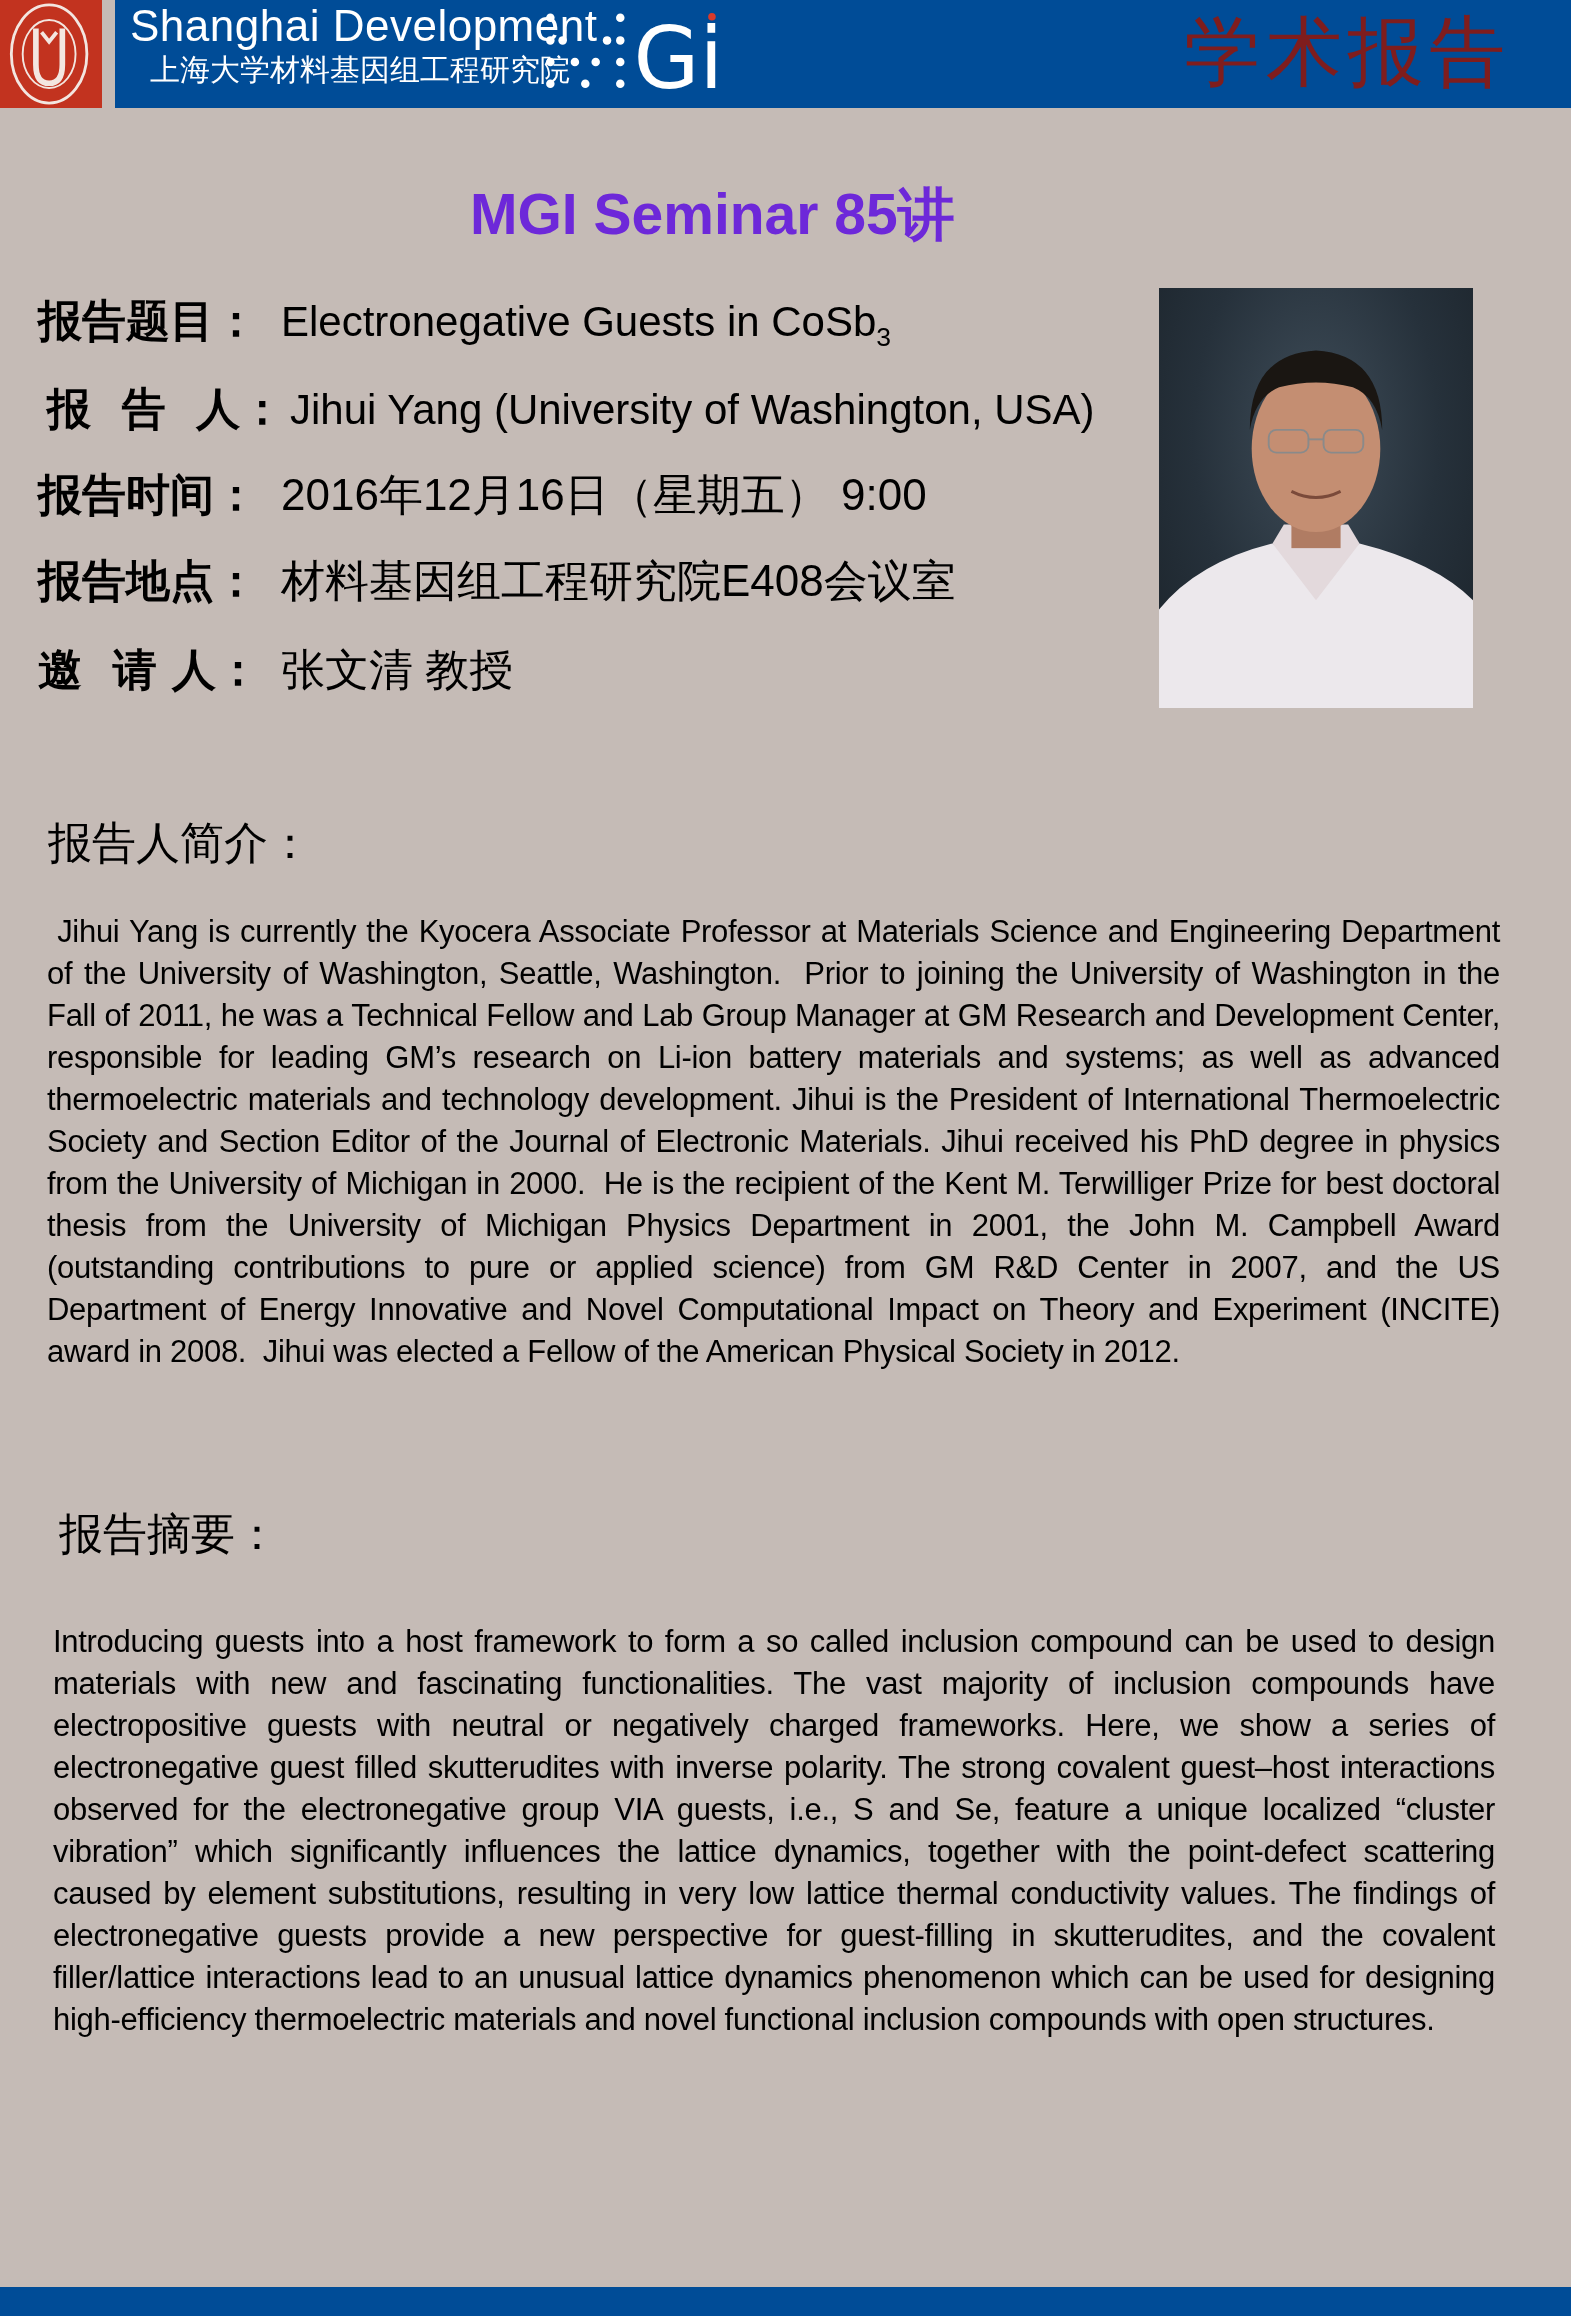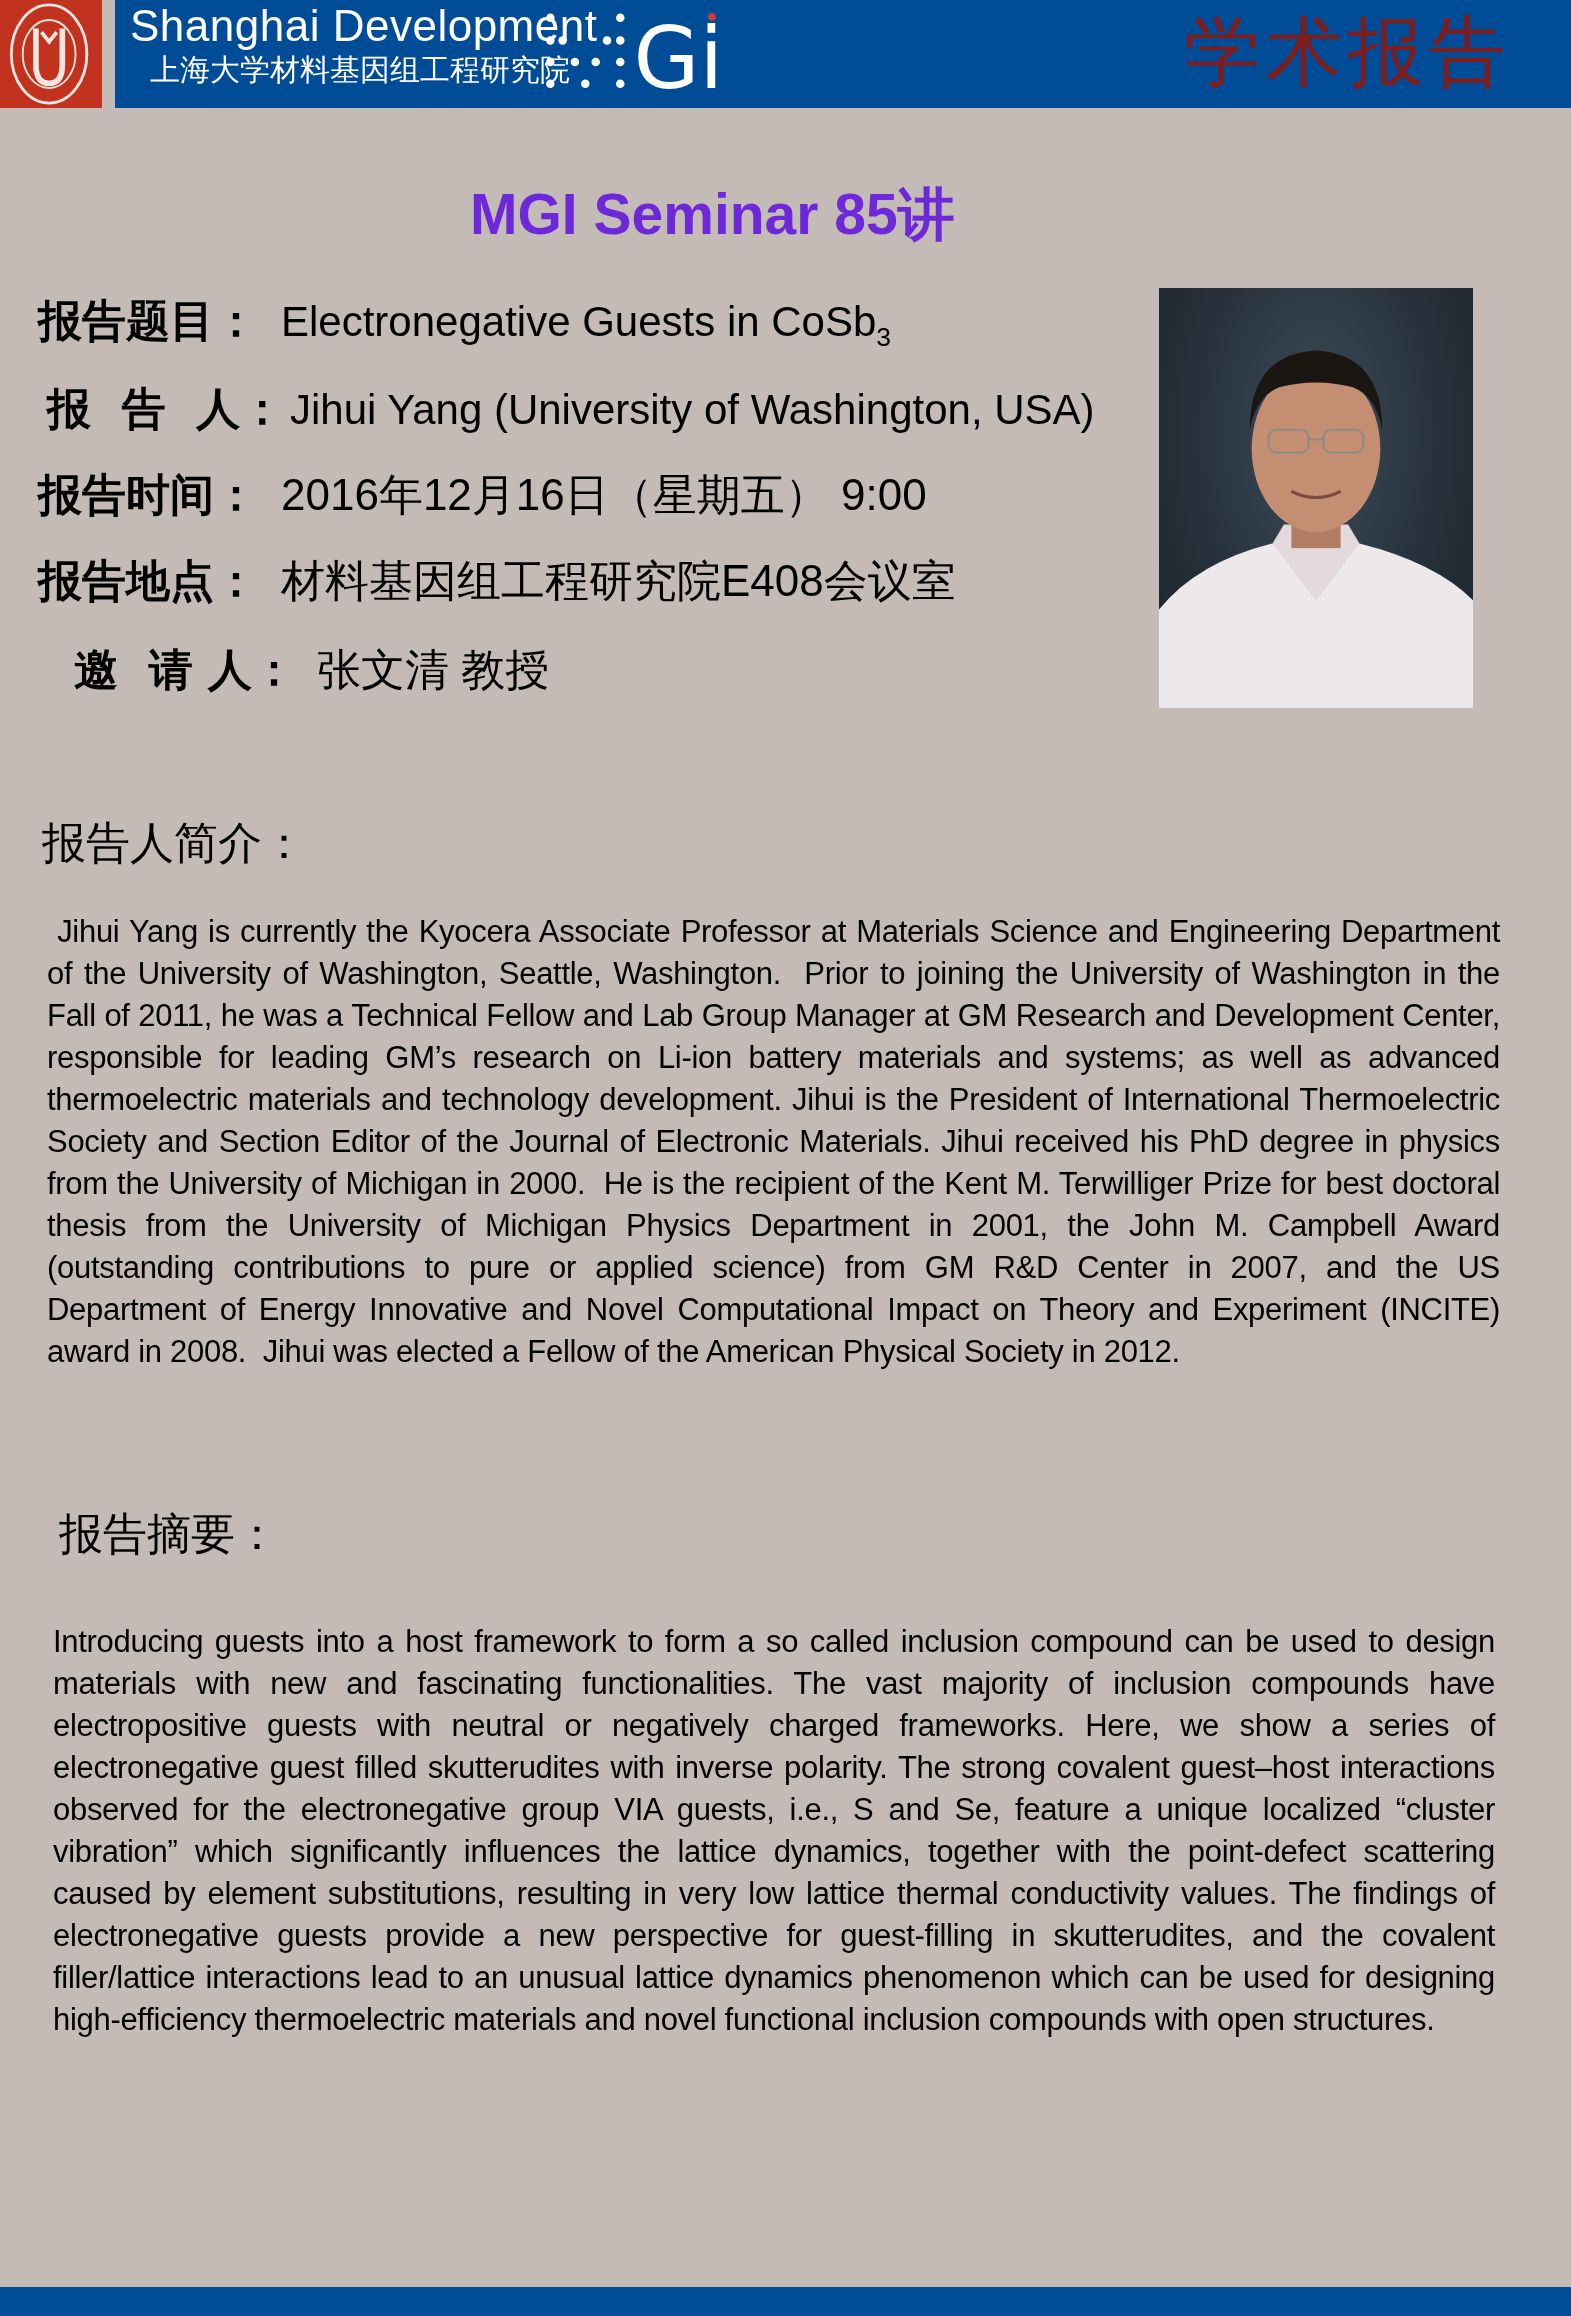--- a/index.html
+++ b/index.html
@@ -78,39 +78,39 @@
 <div class="abs info-row" style="top:382px;">
   <span class="info-label" style="white-space:pre;margin-left:9px;">报  告  人：</span><span class="info-value sans">Jihui Yang (University of Washington, USA)</span>
 </div>
 <div class="abs info-row" style="top:468px;">
   <span class="info-label">报告时间：</span><span class="info-value">2016年12月16日（星期五） 9:00</span>
 </div>
 <div class="abs info-row" style="top:554px;">
   <span class="info-label">报告地点：</span><span class="info-value">材料基因组工程研究院E408会议室</span>
 </div>
 <div class="abs info-row" style="top:643px;">
-  <span class="info-label" style="white-space:pre;margin-left:36px;">邀  请 人：</span><span class="info-value">张文清 教授</span>
+  <span class="info-label" style="white-space:pre;">邀  请 人：</span><span class="info-value">张文清 教授</span>
 </div>
 
 <div class="abs photo" title="Portrait of Jihui Yang">
   <svg width="314" height="420" viewBox="0 0 332 444">
     <path d="M0 444 L0 340 Q40 290 120 270 L166 300 L212 270 Q292 290 332 330 L332 444 Z" fill="#ece8ec"></path>
     <path d="M120 270 L166 330 L212 270 L200 250 L132 250 Z" fill="#e3d9dc"></path>
     <rect x="140" y="225" width="52" height="50" fill="#b07c63"></rect>
     <ellipse cx="166" cy="170" rx="68" ry="88" fill="#c48e72"></ellipse>
     <path d="M96 150 Q96 70 166 66 Q236 70 236 150 Q230 115 205 105 Q166 95 127 105 Q102 115 96 150 Z" fill="#1a1612"></path>
     <g fill="none" stroke="#8a8a8a" stroke-width="2">
       <rect x="116" y="150" width="42" height="24" rx="8"></rect>
       <rect x="174" y="150" width="42" height="24" rx="8"></rect>
       <line x1="158" y1="160" x2="174" y2="160"></line>
     </g>
     <path d="M140 215 Q166 228 192 215" stroke="#7a4a3a" stroke-width="3" fill="none"></path>
   </svg>
 </div>
 
-<div class="abs section-head" style="left:42px; top:816px;">报告人简介：</div>
+<div class="abs section-head" style="left:48px; top:816px;">报告人简介：</div>
 <div class="abs para" style="left:47px; top:911px; width:1453px; white-space:pre-wrap;"> Jihui Yang is currently the Kyocera Associate Professor at Materials Science and Engineering Department of the University of Washington, Seattle, Washington.  Prior to joining the University of Washington in the Fall of 2011, he was a Technical Fellow and Lab Group Manager at GM Research and Development Center, responsible for leading GM’s research on Li-ion battery materials and systems; as well as advanced thermoelectric materials and technology development. Jihui is the President of International Thermoelectric Society and Section Editor of the Journal of Electronic Materials. Jihui received his PhD degree in physics from the University of Michigan in 2000.  He is the recipient of the Kent M. Terwilliger Prize for best doctoral thesis from the University of Michigan Physics Department in 2001, the John M. Campbell Award (outstanding contributions to pure or applied science) from GM R&amp;D Center in 2007, and the US Department of Energy Innovative and Novel Computational Impact on Theory and Experiment (INCITE) award in 2008.  Jihui was elected a Fellow of the American Physical Society in 2012.</div>
 
 <div class="abs section-head" style="left:59px; top:1507px;">报告摘要：</div>
 <div class="abs para" style="left:53px; top:1621px; width:1442px;">Introducing guests into a host framework to form a so called inclusion compound can be used to design materials with new and fascinating functionalities. The vast majority of inclusion compounds have electropositive guests with neutral or negatively charged frameworks. Here, we show a series of electronegative guest filled skutterudites with inverse polarity. The strong covalent guest–host interactions observed for the electronegative group VIA guests, i.e., S and Se, feature a unique localized “cluster vibration” which significantly influences the lattice dynamics, together with the point-defect scattering caused by element substitutions, resulting in very low lattice thermal conductivity values. The findings of electronegative guests provide a new perspective for guest-filling in skutterudites, and the covalent filler/lattice interactions lead to an unusual lattice dynamics phenomenon which can be used for designing high-efficiency thermoelectric materials and novel functional inclusion compounds with open structures.</div>
 
 <div class="abs bottom-bar"></div>
 
 
 </body></html>

